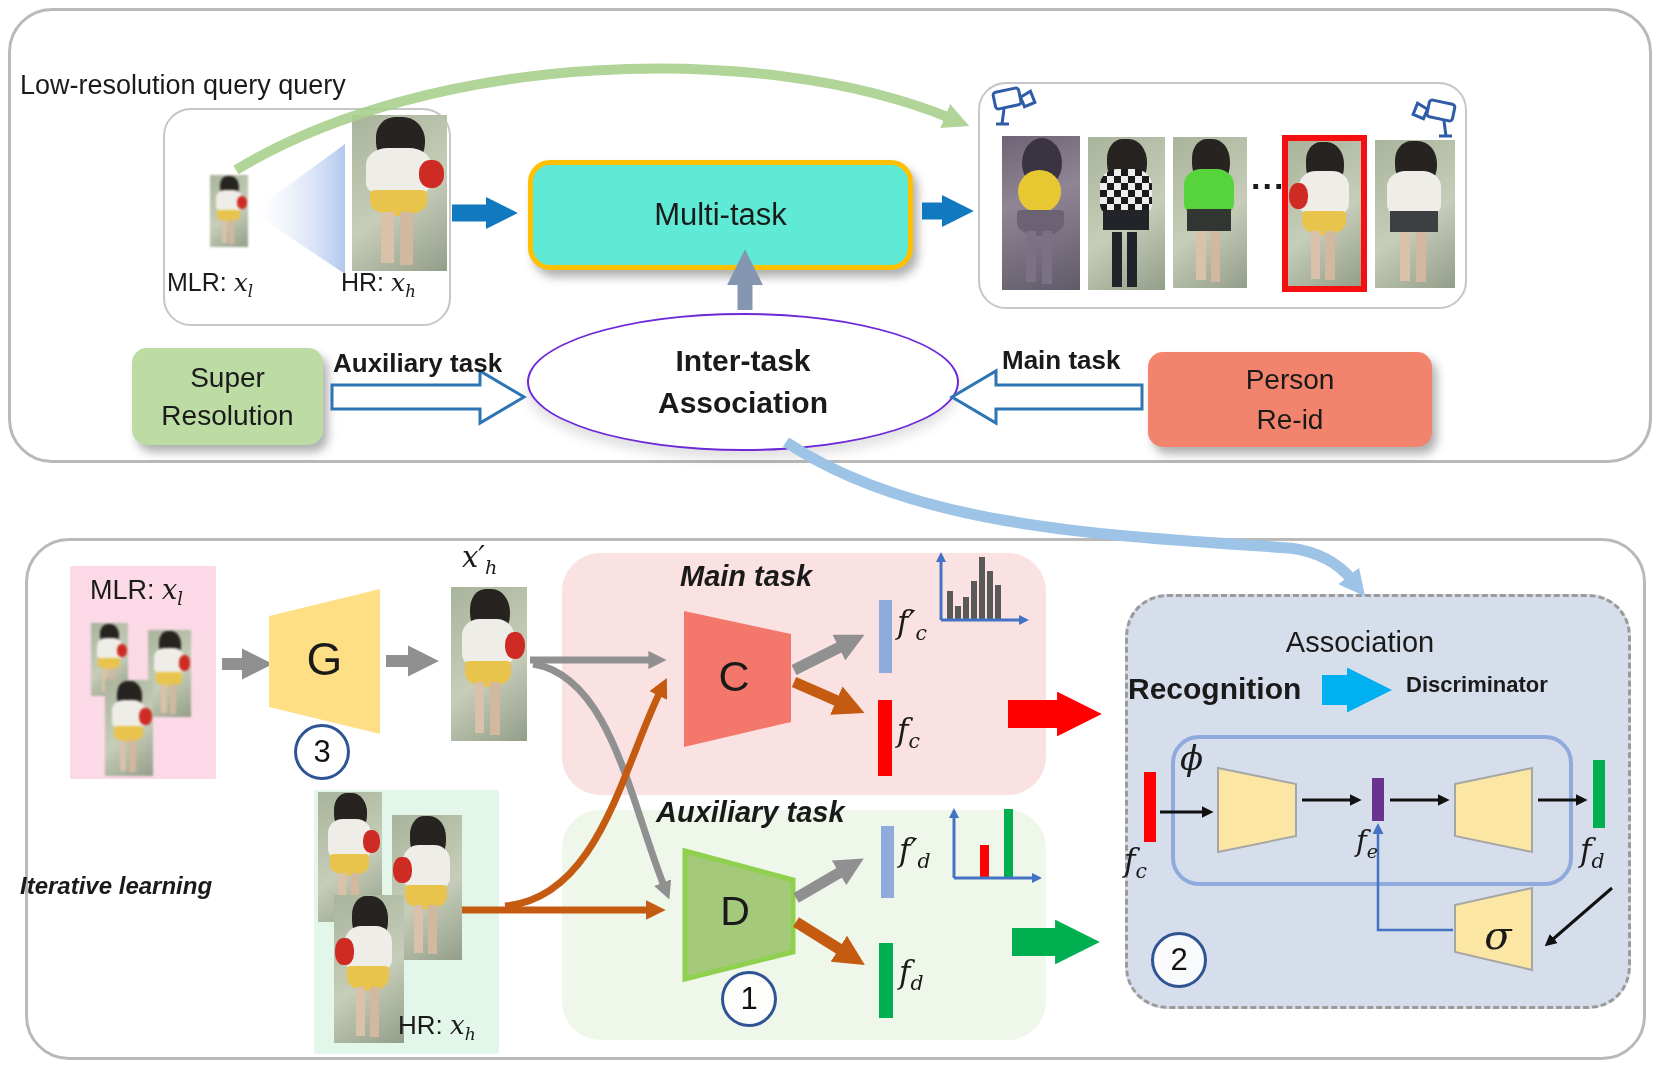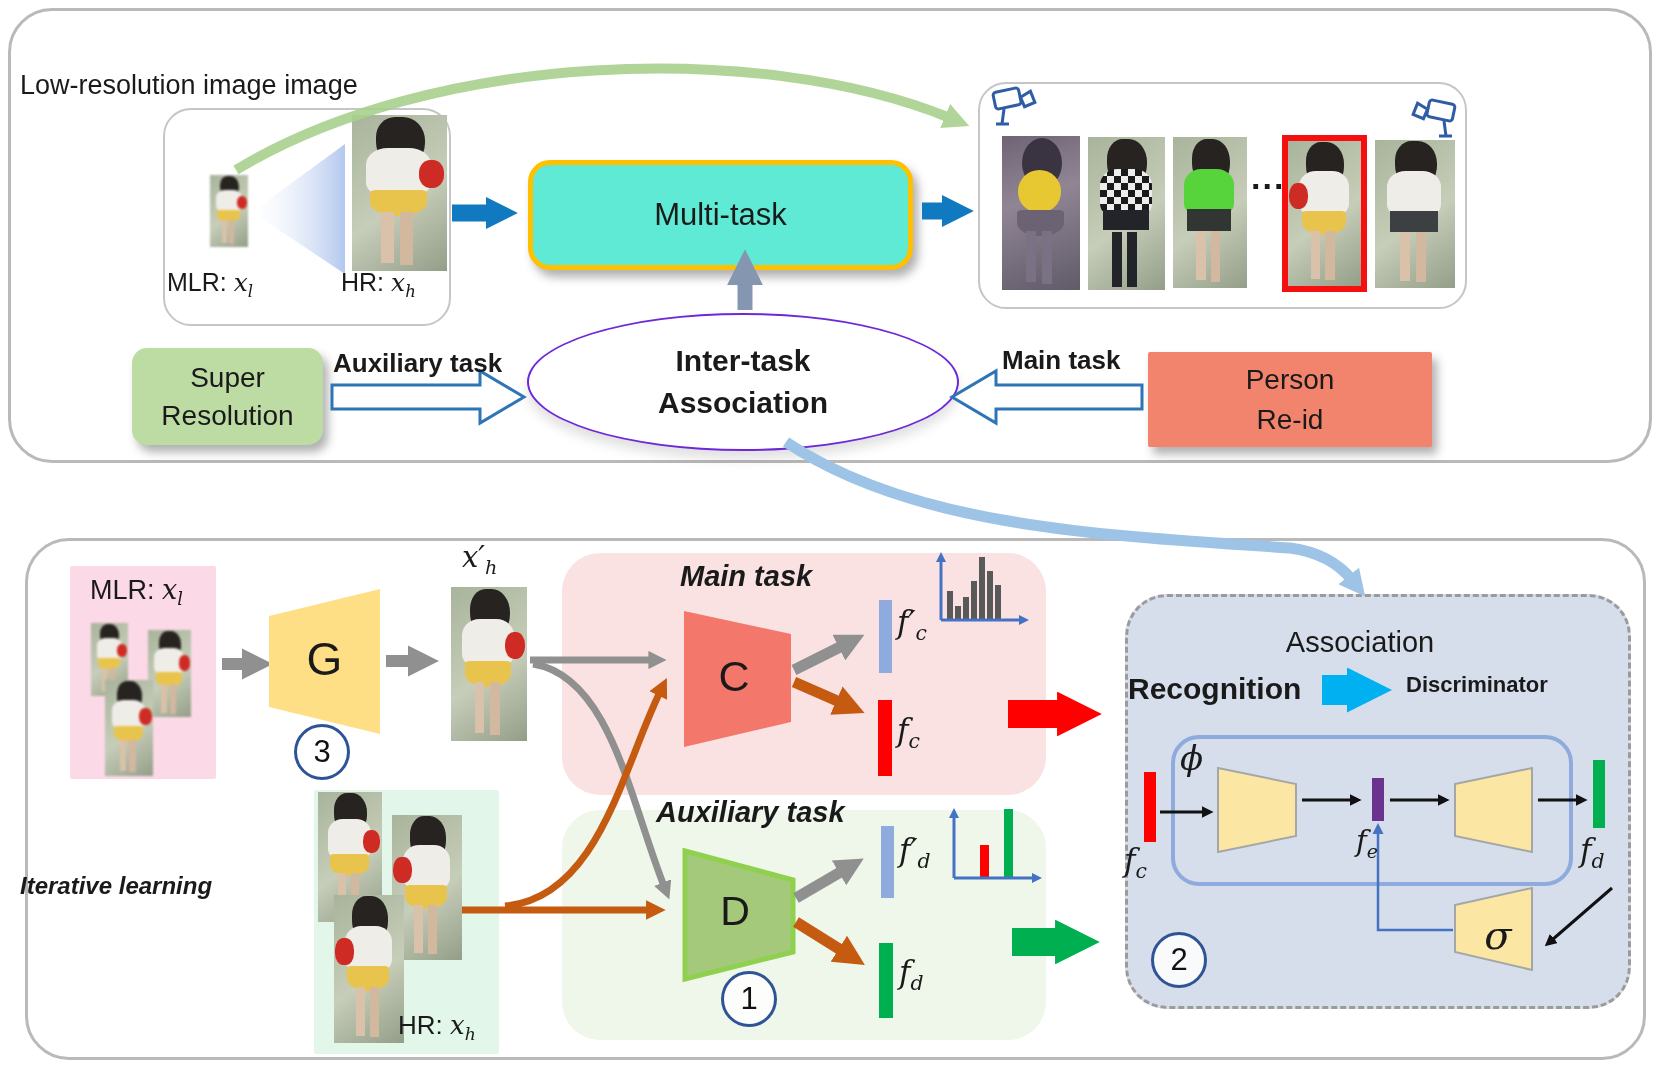--- a/index.html
+++ b/index.html
@@ -46,21 +46,21 @@
 </style>
 </head>
 <body>
 
 <div id="canvas">
 
   <div class="panel" style="left:8px;top:8px;width:1638px;height:449px;"></div>
   <div class="panel" style="left:25px;top:538px;width:1615px;height:516px;"></div>
 
 
-  <div class="txt" style="left:20px;top:70px;font-size:27px;">Low-resolution image image</div>
+  <div class="txt" style="left:20px;top:70px;font-size:27px;">Low-resolution query query</div>
 
   <div class="roundbox" style="left:163px;top:108px;width:284px;height:214px;border:2px solid #c6c6c6;border-radius:28px;background:#fff;z-index:2;"></div>
   <div class="photo v-blur" style="left:210px;top:175px;width:38px;height:72px;">
     <div class="ph-hair"></div>
       <div class="ph-top"></div>
       <div class="ph-skirt"></div>
       <div class="ph-bag"></div>
       <div class="ph-l1"></div>
       <div class="ph-l2"></div>
   </div>
@@ -145,21 +145,21 @@
   <div class="roundbox shadowed" style="left:132px;top:348px;width:191px;height:97px;background:#BCDCA4;border-radius:15px;font-size:28px;line-height:1.35;">
     <div><span>Super</span><br><span>Resolution</span></div>
   </div>
   <div class="txt" style="left:333px;top:348px;font-size:26px;font-weight:700;">Auxiliary task</div>
 
   <div class="roundbox" style="left:527px;top:313px;width:428px;height:134px;background:#fff;border:2px solid #6d28d9;border-radius:50%;font-size:30px;line-height:1.4;box-shadow:0 8px 12px rgba(0,0,0,.12);font-weight:bold;">
     <div><span>Inter-task</span><br><span>Association</span></div>
   </div>
 
   <div class="txt" style="left:1002px;top:345px;font-size:26px;font-weight:700;">Main task</div>
-  <div class="roundbox shadowed" style="left:1148px;top:352px;width:284px;height:95px;background:#F2836C;border-radius:2px;font-size:28px;line-height:1.4;justify-content:center;">
+  <div class="roundbox shadowed" style="left:1148px;top:352px;width:284px;height:95px;background:#F2836C;border-radius:15px;font-size:28px;line-height:1.4;justify-content:center;">
     <div><span>Person</span><br><span>Re-id</span></div>
   </div>
 
   <div class="region" style="left:70px;top:566px;width:146px;height:213px;background:#FBD9E6;border-radius:2px;"></div>
   <div class="txt math" style="left:90px;top:574px;font-size:27px;z-index:9;">
     <span>MLR:</span> <span><i>x</i><sub><i>l</i></sub></span>
   </div>
   <div class="photo v-blur" style="left:91px;top:623px;width:37px;height:73px;">
     <div class="ph-hair"></div>
       <div class="ph-top"></div>

